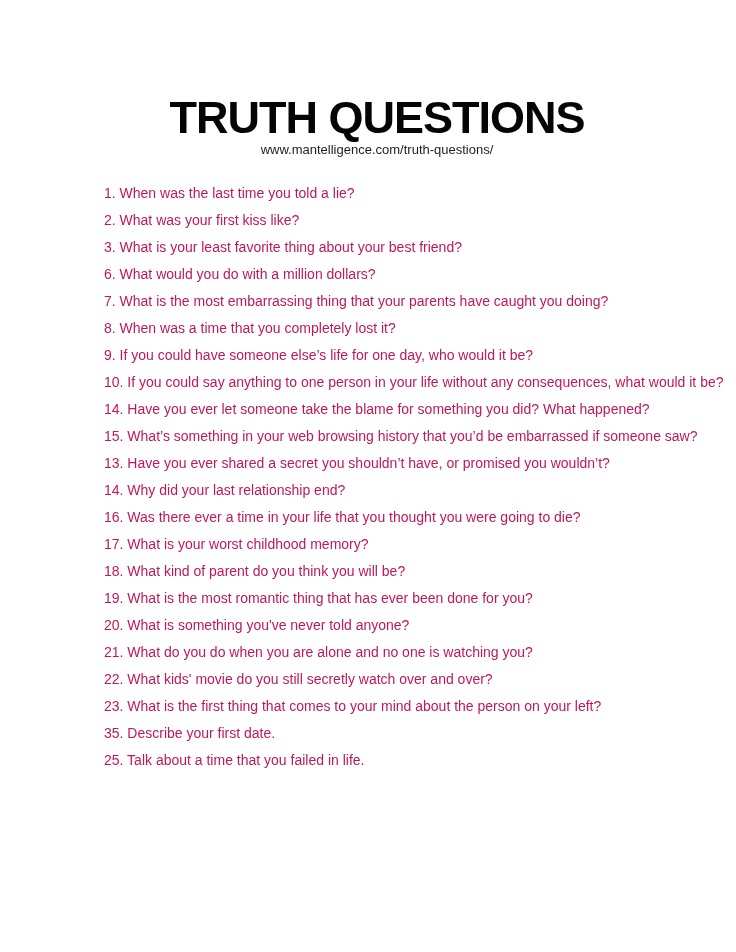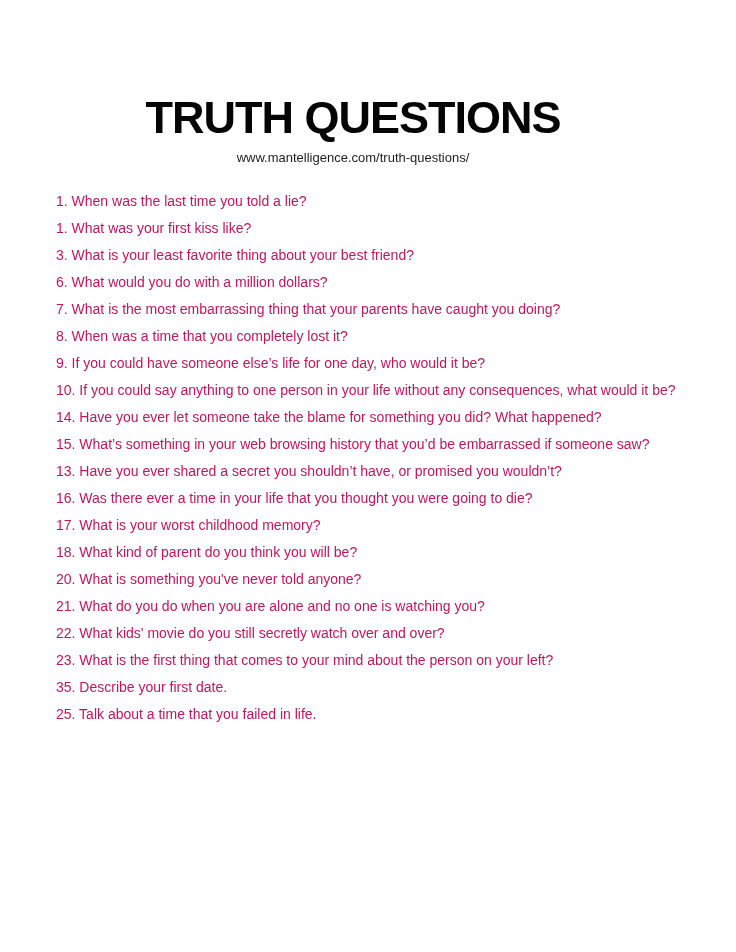--- a/index.html
+++ b/index.html
@@ -9,34 +9,34 @@
     width: 736px;
     height: 952px;
     overflow: hidden;
     font-family: "Liberation Sans", sans-serif;
   }
   .page {
     box-sizing: border-box;
     width: 736px;
     height: 755px;
     background: #ffffff;
-    padding: 95px 70px 0 56px;
+    padding: 95px 70px 0 104px;
   }
   .doc-title {
     margin: 0 16px 0 0;
     padding: 0;
     text-align: center;
     font-size: 45px;
     font-weight: 700;
     letter-spacing: -1px;
     color: #050505;
     line-height: 1.0;
   }
   .doc-url {
-    margin: 10px 16px 0 0;
+    margin: 2px 16px 0 0;
     text-align: center;
     font-size: 13px;
     color: #1d1d1d;
     line-height: 1.2;
   }
   .question-list {
     margin-top: 27px;
   }
   .question {
     margin: 0 0 10px 0;
@@ -48,33 +48,35 @@
 </style>
 </head>
 <body>
 
 <div class="page">
   <h1 class="doc-title">TRUTH QUESTIONS</h1>
   <div class="doc-url">www.mantelligence.com/truth-questions/</div>
 
   <div class="question-list">
     <p class="question">1. When was the last time you told a lie?</p>
-    <p class="question">1. What was your first kiss like?</p>
+    <p class="question">2. What was your first kiss like?</p>
     <p class="question">3. What is your least favorite thing about your best friend?</p>
     <p class="question">6. What would you do with a million dollars?</p>
     <p class="question">7. What is the most embarrassing thing that your parents have caught you doing?</p>
     <p class="question">8. When was a time that you completely lost it?</p>
     <p class="question">9. If you could have someone else’s life for one day, who would it be?</p>
     <p class="question">10. If you could say anything to one person in your life without any consequences, what would it be?</p>
     <p class="question">14. Have you ever let someone take the blame for something you did? What happened?</p>
     <p class="question">15. What’s something in your web browsing history that you’d be embarrassed if someone saw?</p>
     <p class="question">13. Have you ever shared a secret you shouldn’t have, or promised you wouldn’t?</p>
+    <p class="question">14. Why did your last relationship end?</p>
     <p class="question">16. Was there ever a time in your life that you thought you were going to die?</p>
     <p class="question">17. What is your worst childhood memory?</p>
     <p class="question">18. What kind of parent do you think you will be?</p>
+    <p class="question">19. What is the most romantic thing that has ever been done for you?</p>
     <p class="question">20. What is something you've never told anyone?</p>
     <p class="question">21. What do you do when you are alone and no one is watching you?</p>
     <p class="question">22. What kids' movie do you still secretly watch over and over?</p>
     <p class="question">23. What is the first thing that comes to your mind about the person on your left?</p>
     <p class="question">35. Describe your first date.</p>
     <p class="question">25. Talk about a time that you failed in life.</p>
   </div>
 </div>
 
 </body></html>

